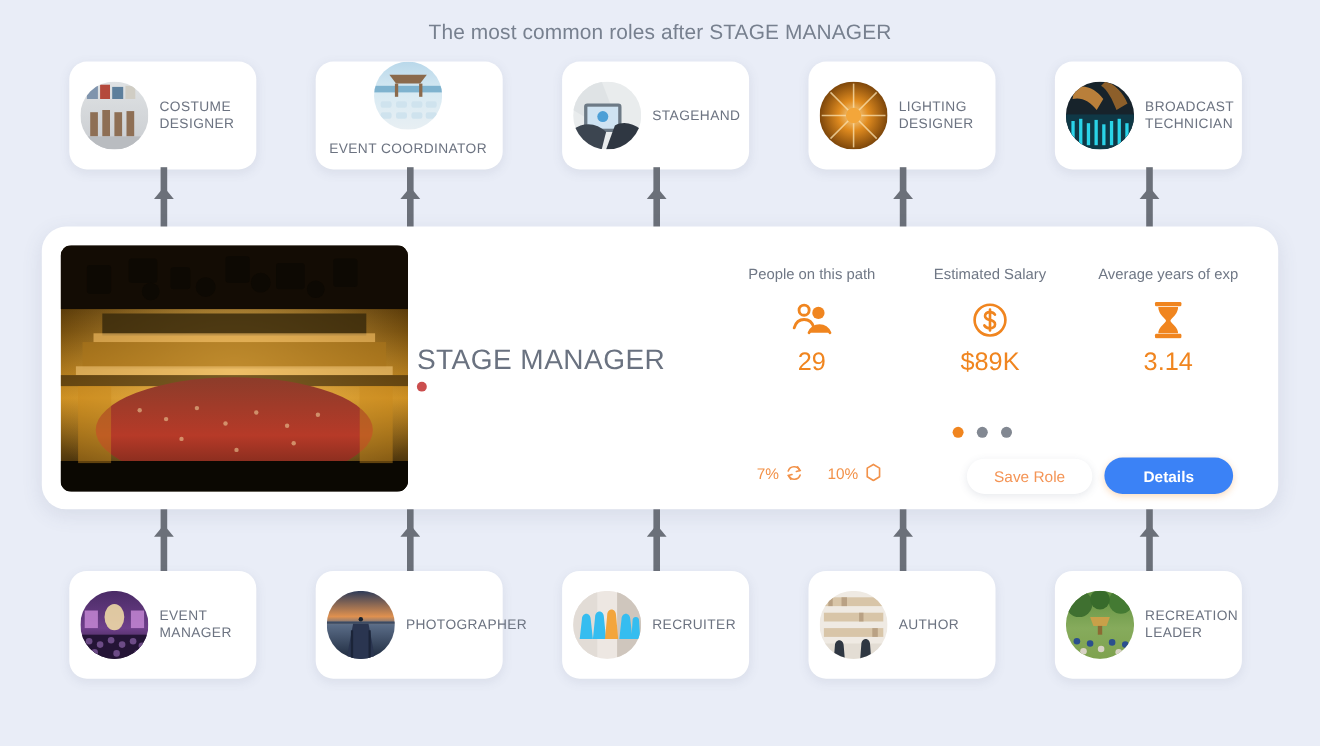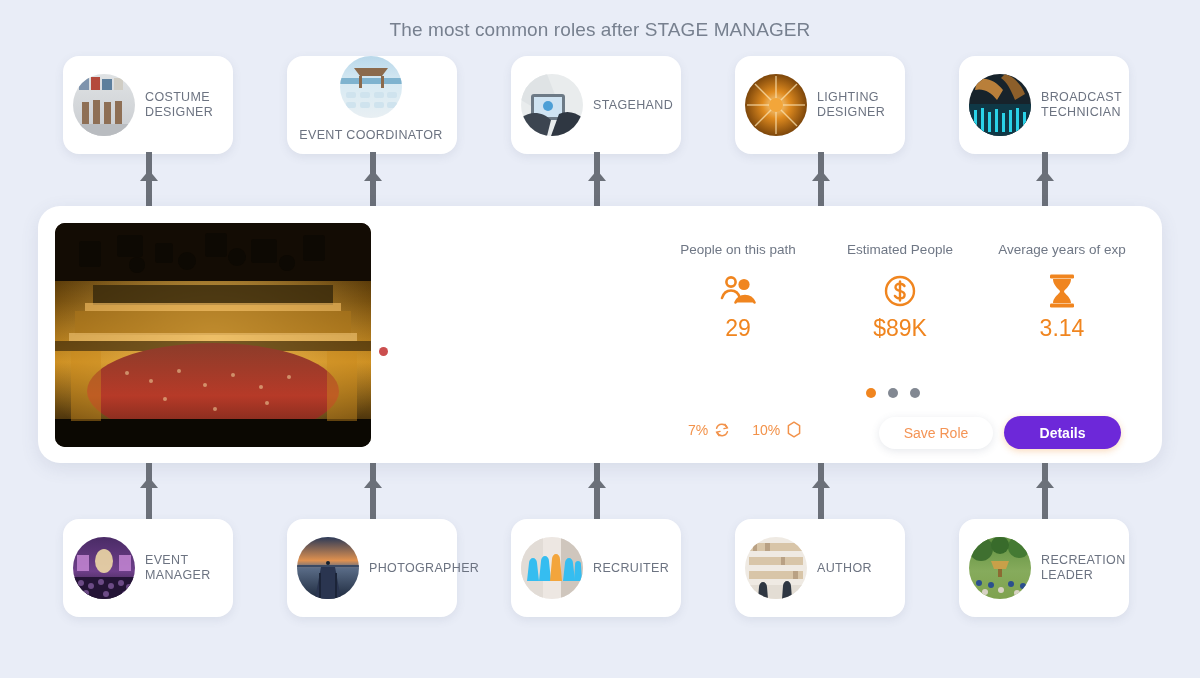--- a/index.html
+++ b/index.html
@@ -343,39 +343,40 @@
             <circle cx="110" cy="176" r="2"></circle>
           <circle cx="160" cy="186" r="2"></circle>
             <circle cx="212" cy="180" r="2"></circle>
         </g>
         <path d="M0 196 L316 196 L316 224 L0 224 Z" fill="#0b0802"></path>
         <rect x="16" y="128" width="30" height="70" fill="#c98a1c" opacity="0.45"></rect>
         <rect x="272" y="128" width="30" height="70" fill="#c98a1c" opacity="0.45"></rect>
       </svg>
     </div>
 
+    <div style="position:absolute;left:341px;top:107px;font-size:25.5px;color:#6a7280;letter-spacing:0.4px;white-space:nowrap;">STAGE MANAGER</div>
     <div style="position:absolute;left:341px;top:141px;width:9px;height:9px;border-radius:50%;background:#cb4e4e;"></div>
 
     <div style="position:absolute;left:622px;top:36px;width:480px;display:flex;justify-content:space-between;">
 
       <div class="stat">
         <div class="stat-label">People on this path</div>
         <div class="stat-icon">
           <svg width="40" height="32" viewBox="0 0 40 32" fill="none" stroke="#f0851f" stroke-width="2.6" stroke-linecap="round">
             <circle cx="13" cy="7" r="4.6"></circle>
             <circle cx="26" cy="9.5" r="5.6" fill="#f0851f" stroke="none"></circle>
             <path d="M4 23c1.5-5 5-7.5 9-7.5s7.5 2.5 9 7.5"></path>
             <path d="M17.5 27.5c2-4.5 5.5-6.5 9.5-6.5s7.5 2 9.5 6.5" fill="#f0851f" stroke="#f0851f"></path>
           </svg>
         </div>
         <div class="stat-value">29</div>
       </div>
 
       <div class="stat">
-        <div class="stat-label">Estimated People</div>
+        <div class="stat-label">Estimated Salary</div>
         <div class="stat-icon">
           <svg width="34" height="34" viewBox="0 0 34 34" fill="none" stroke="#f0851f" stroke-width="2.4">
             <circle cx="17" cy="17" r="14"></circle>
             <path d="M17 7.5v19" stroke-linecap="round"></path>
             <path d="M21.5 12c-1-1.6-2.6-2.3-4.6-2.3-2.6 0-4.4 1.4-4.4 3.5 0 2 1.5 2.9 4.4 3.6 3 .8 4.7 1.7 4.7 3.9 0 2.3-2 3.7-4.7 3.7-2.3 0-4-.8-5-2.5" stroke-linecap="round" stroke-linejoin="round"></path>
           </svg>
         </div>
         <div class="stat-value">$89K</div>
       </div>
 
@@ -414,21 +415,21 @@
         <span>10%</span>
         <span>
           <svg width="16" height="17" viewBox="0 0 16 17" fill="none" stroke="#f2924a" stroke-width="1.5" stroke-linejoin="round">
             <path d="M8 1.2 13.6 4.6v7.8L8 15.8 2.4 12.4V4.6Z"></path>
           </svg>
         </span>
       </div>
     </div>
 
     <button style="position:absolute;left:841px;top:211px;width:114px;height:32px;background:#fff;color:#f49455;border:none;border-radius:20px;font-family:'Liberation Sans',sans-serif;font-size:14px;box-shadow:0 2px 8px rgba(80,90,120,0.14);cursor:pointer;">Save Role</button>
-    <button style="position:absolute;left:966px;top:210px;width:117px;height:33px;background:#6d28d9;color:#fff;border:none;border-radius:20px;font-family:'Liberation Sans',sans-serif;font-size:14px;font-weight:700;box-shadow:0 2px 7px rgba(240,133,31,0.30);cursor:pointer;">Details</button>
+    <button style="position:absolute;left:966px;top:210px;width:117px;height:33px;background:#3b82f6;color:#fff;border:none;border-radius:20px;font-family:'Liberation Sans',sans-serif;font-size:14px;font-weight:700;box-shadow:0 2px 7px rgba(240,133,31,0.30);cursor:pointer;">Details</button>
   </div>
 
   <div id="bottom-connectors">
       <div class="connector conn-bottom" style="left: 146px;">
         <div class="arrowhead"></div>
       </div>
       <div class="connector conn-bottom" style="left: 370px;">
         <div class="arrowhead"></div>
       </div>
       <div class="connector conn-bottom" style="left: 594px;">

